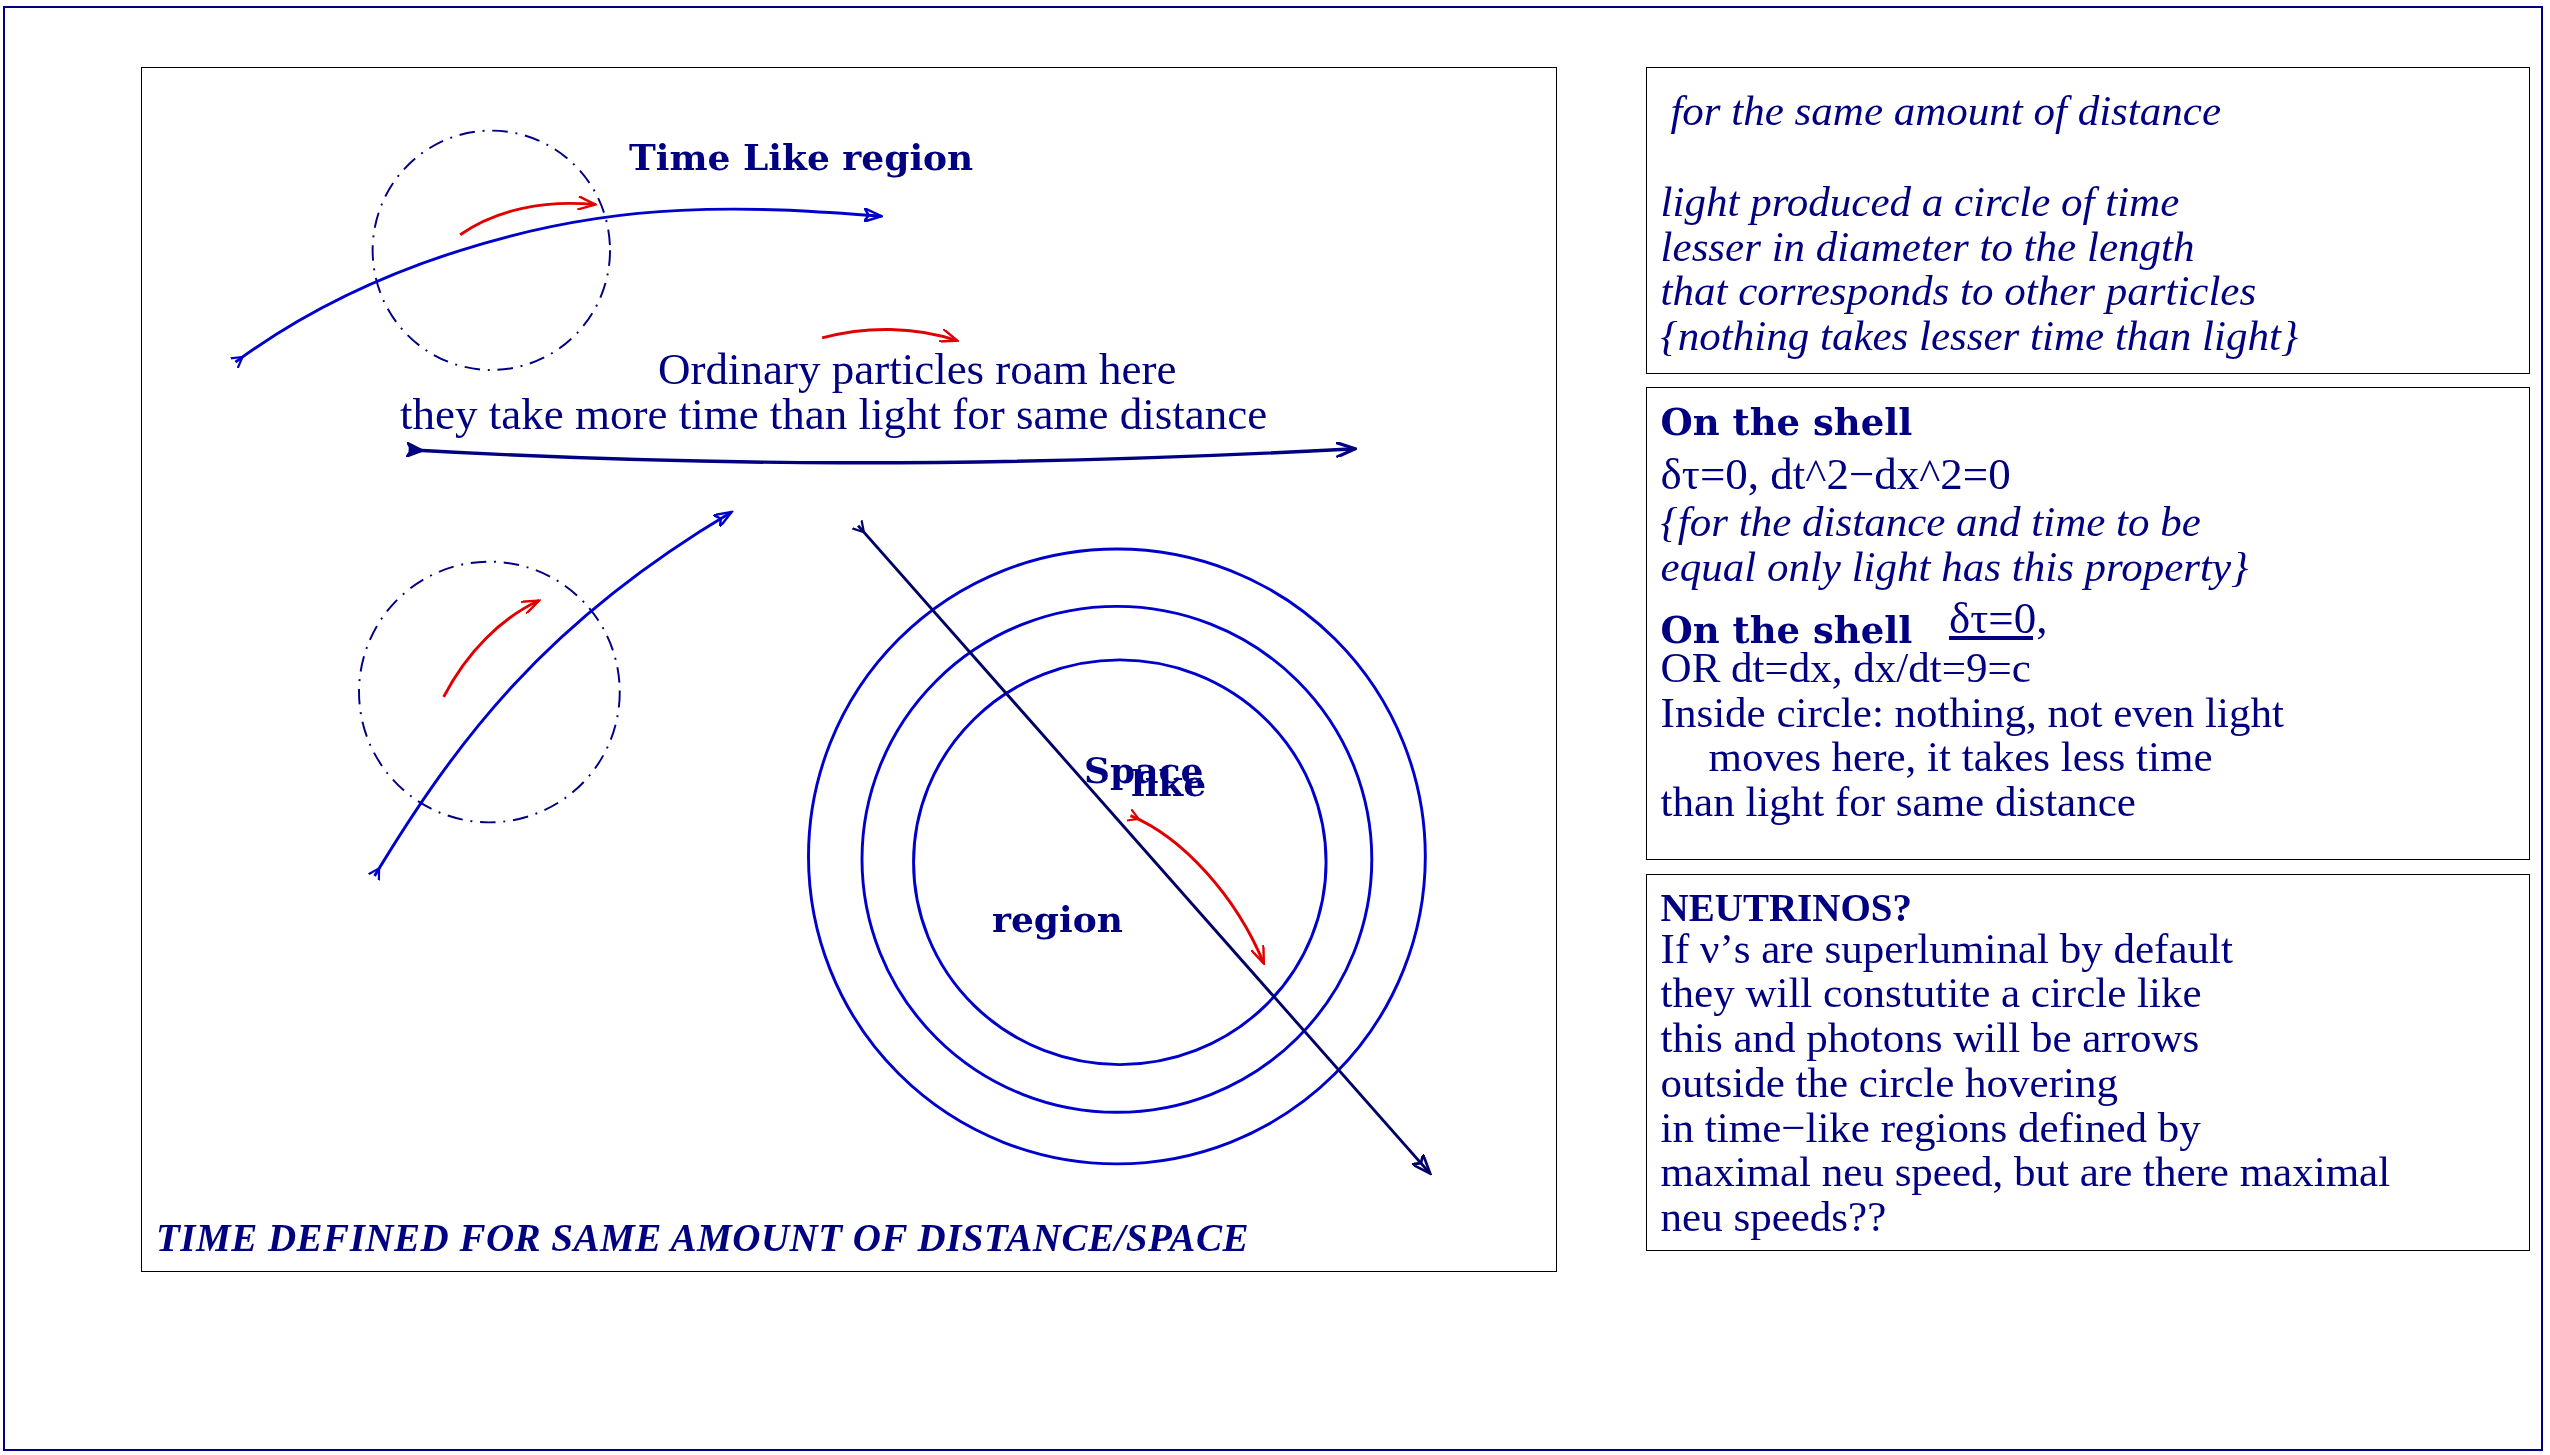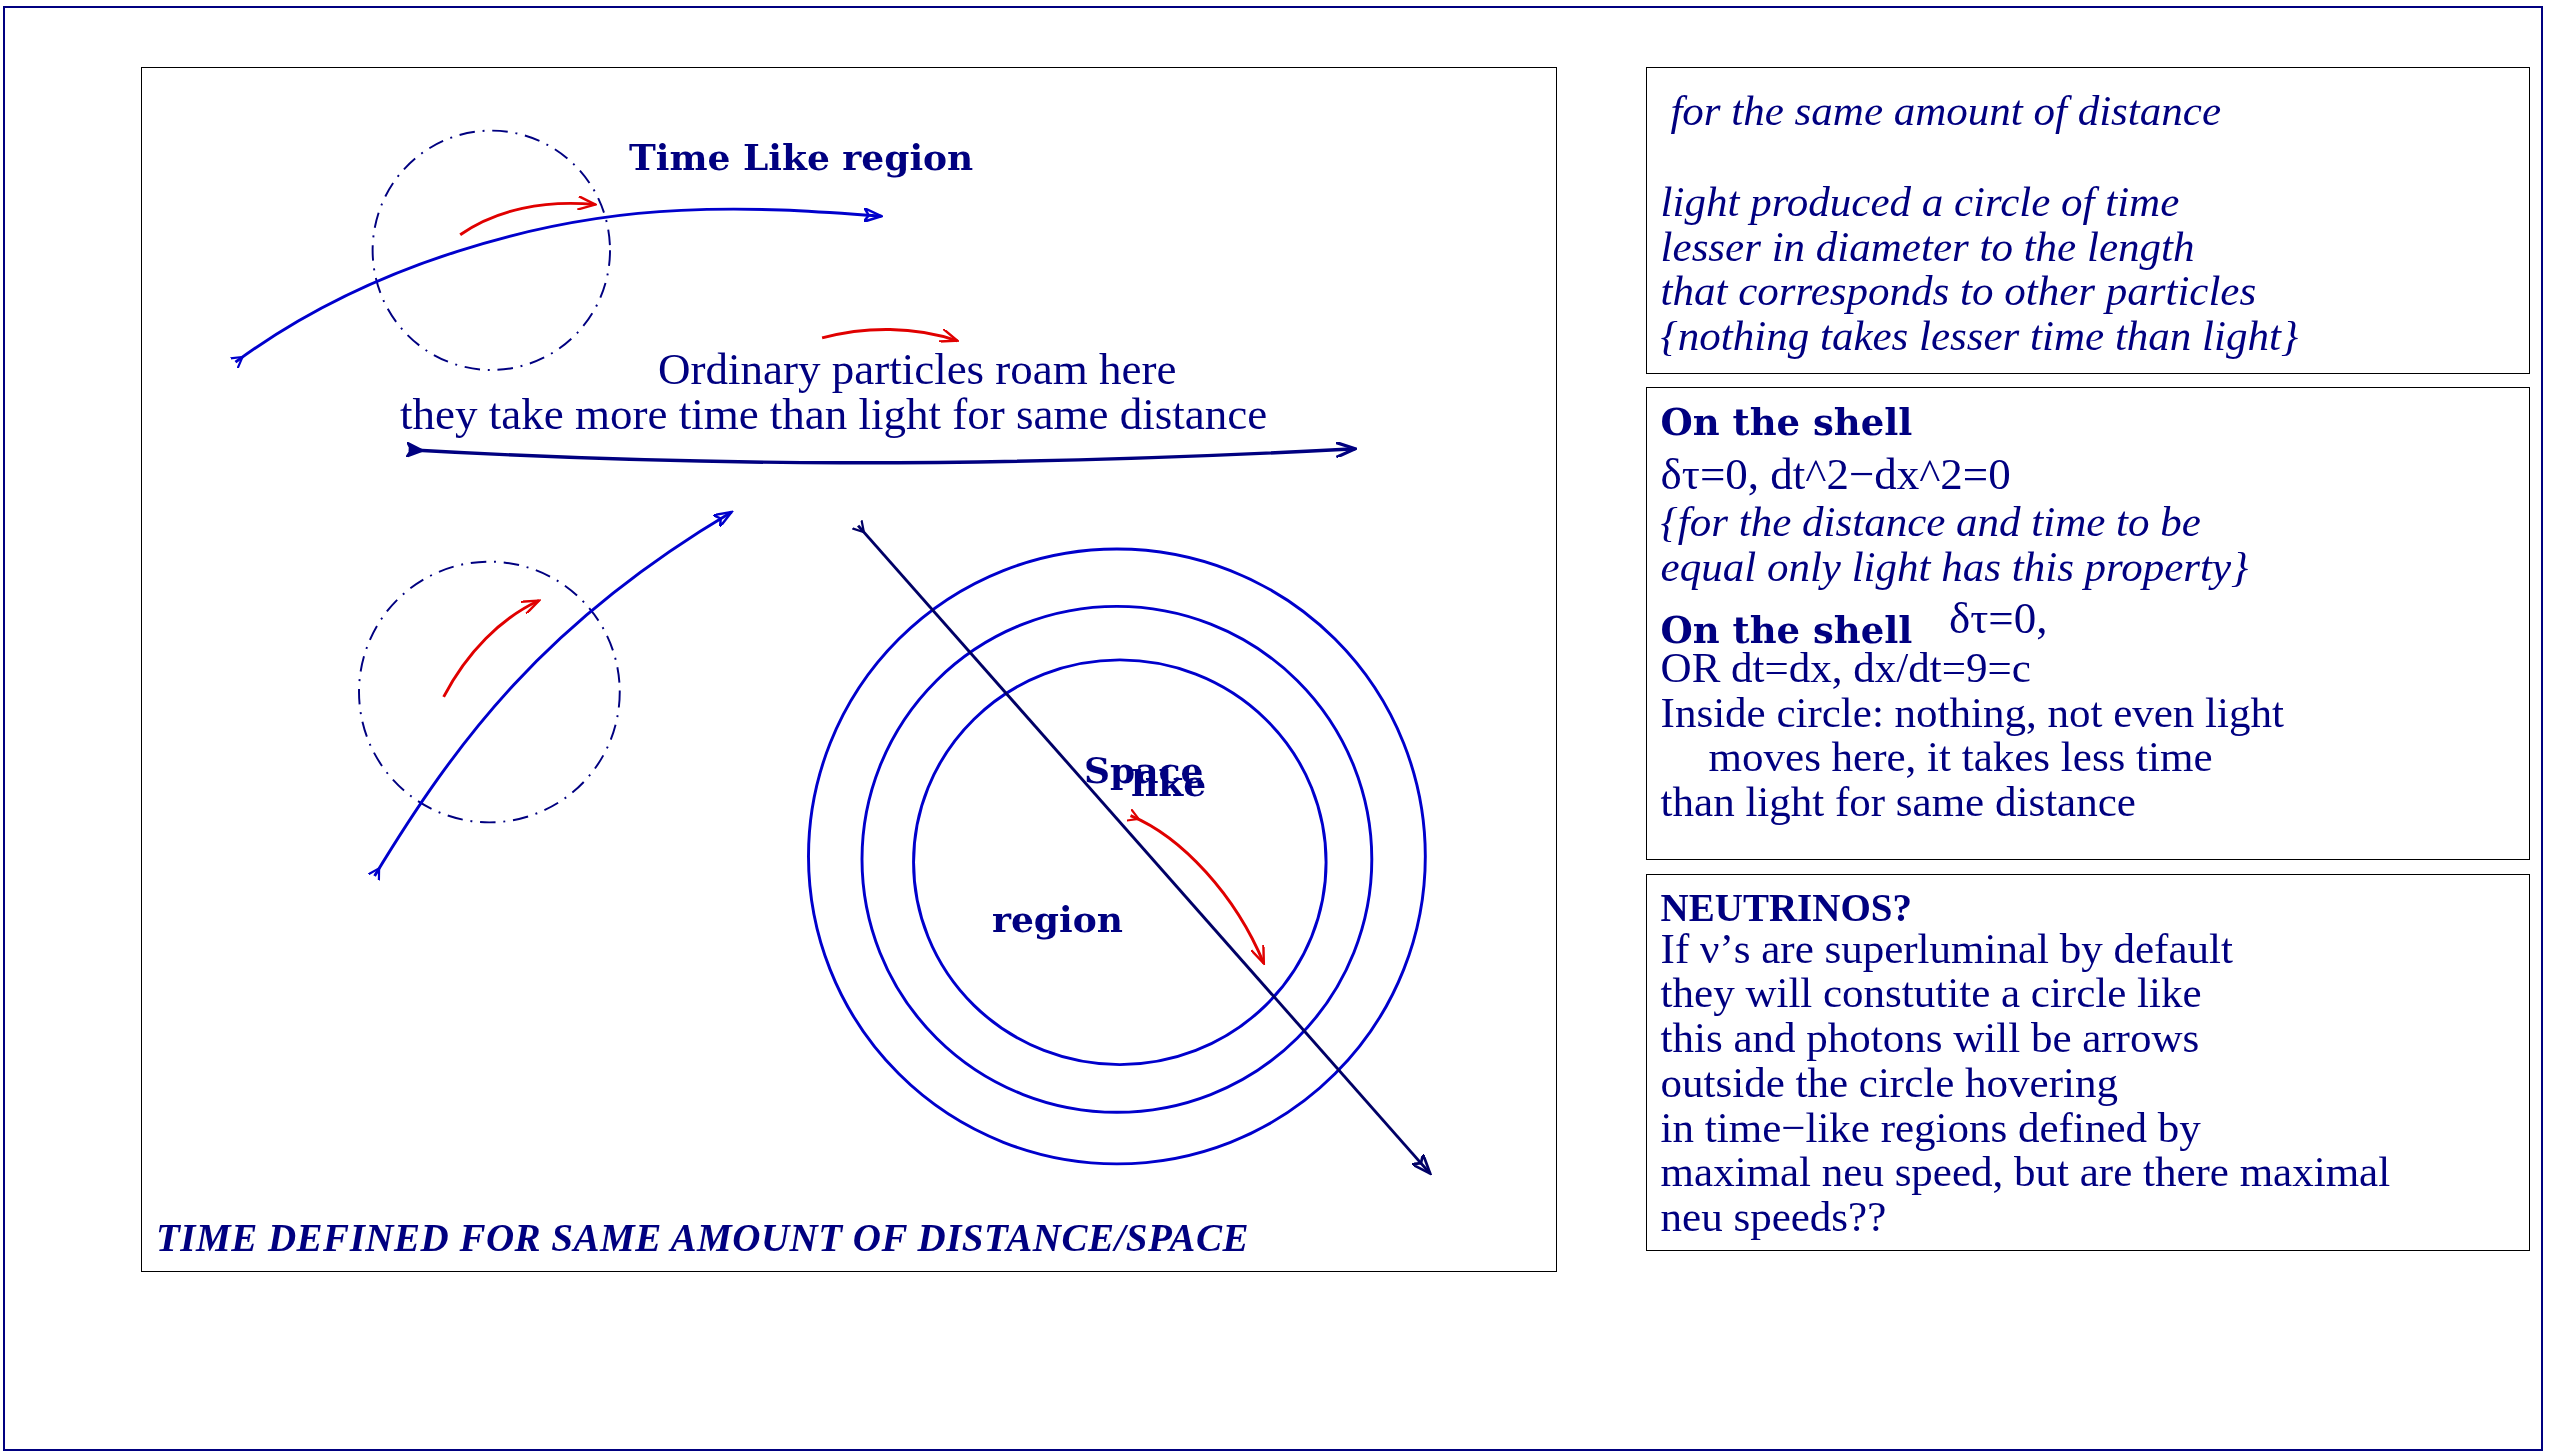--- a/index.html
+++ b/index.html
@@ -99,21 +99,21 @@
   <div class="box-text it" style="top:200px;">that corresponds to other particles</div>
   <div class="box-text it" style="top:245px;">{nothing takes lesser time than light}</div>
 </div>
 
 <div class="panel" id="box-2">
   <div class="box-text b" style="top:11.7px;">On the shell</div>
   <div class="box-text" style="top:64px; font-size:45px;">δτ=0, dt^2−dx^2=0</div>
   <div class="box-text it" style="top:111px;">{for the distance and time to be</div>
   <div class="box-text it" style="top:156px;">equal only light has this property}</div>
   <div class="box-text b" style="top:220px;">On the shell</div>
-  <div class="box-text" style="top:208px; left:302px; font-size:45px;">δτ=0,</div>
+  <div class="box-text" style="top:208px; left:302px; font-size:45px;text-decoration:underline;">δτ=0,</div>
   <div class="box-text" style="top:257px;">OR dt=dx, dx/dt=9=c</div>
   <div class="box-text" style="top:302px;">Inside circle: nothing, not even light</div>
   <div class="box-text" style="top:346px;margin-left:48px;">moves here, it takes less time</div>
   <div class="box-text" style="top:391px;">than light for same distance</div>
 </div>
 
 <div class="panel" id="box-3">
   <div class="box-text bt" style="top:9.7px;">NEUTRINOS?</div>
   <div class="box-text" style="top:51px;">If  ν’s are superluminal by default</div>
   <div class="box-text" style="top:95px;">they will constutite a circle like</div>

